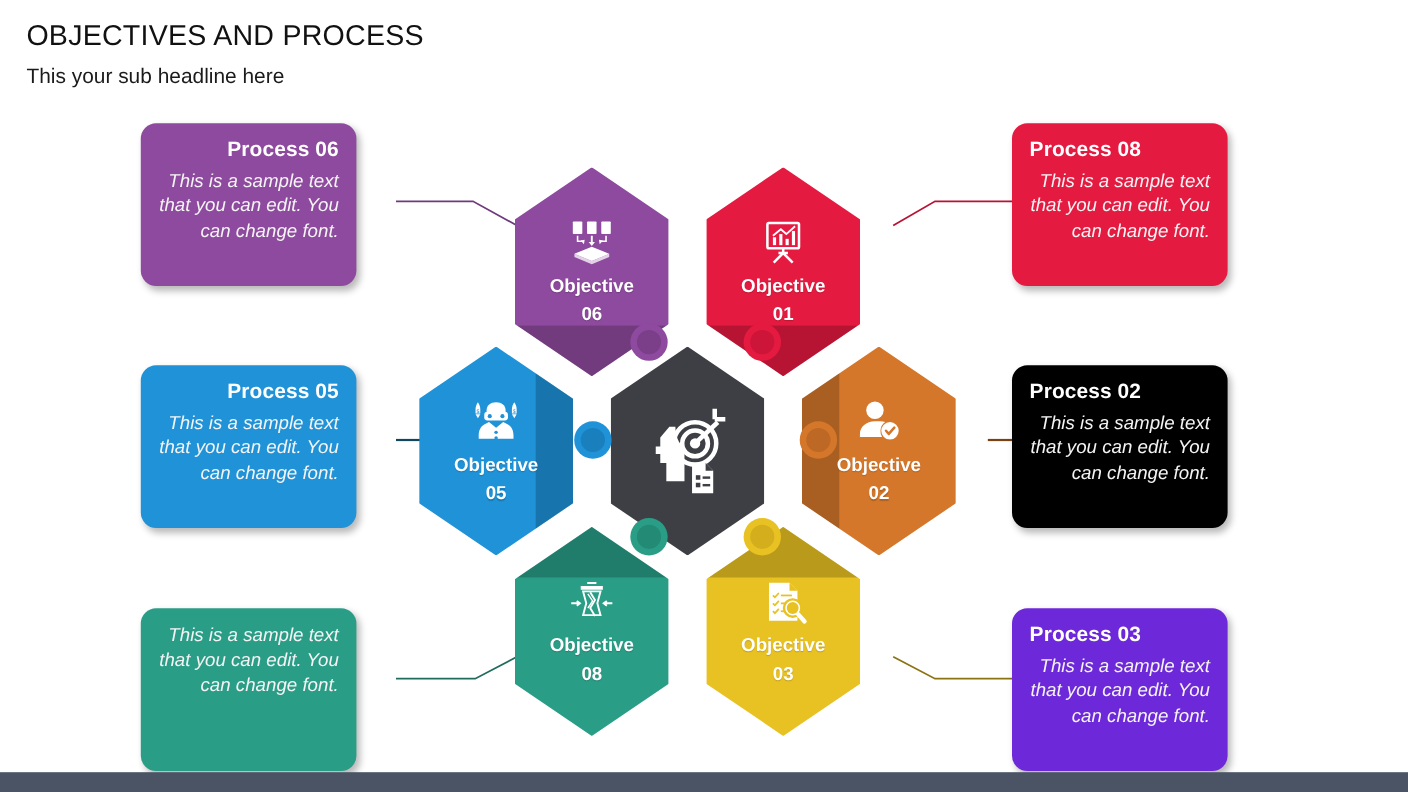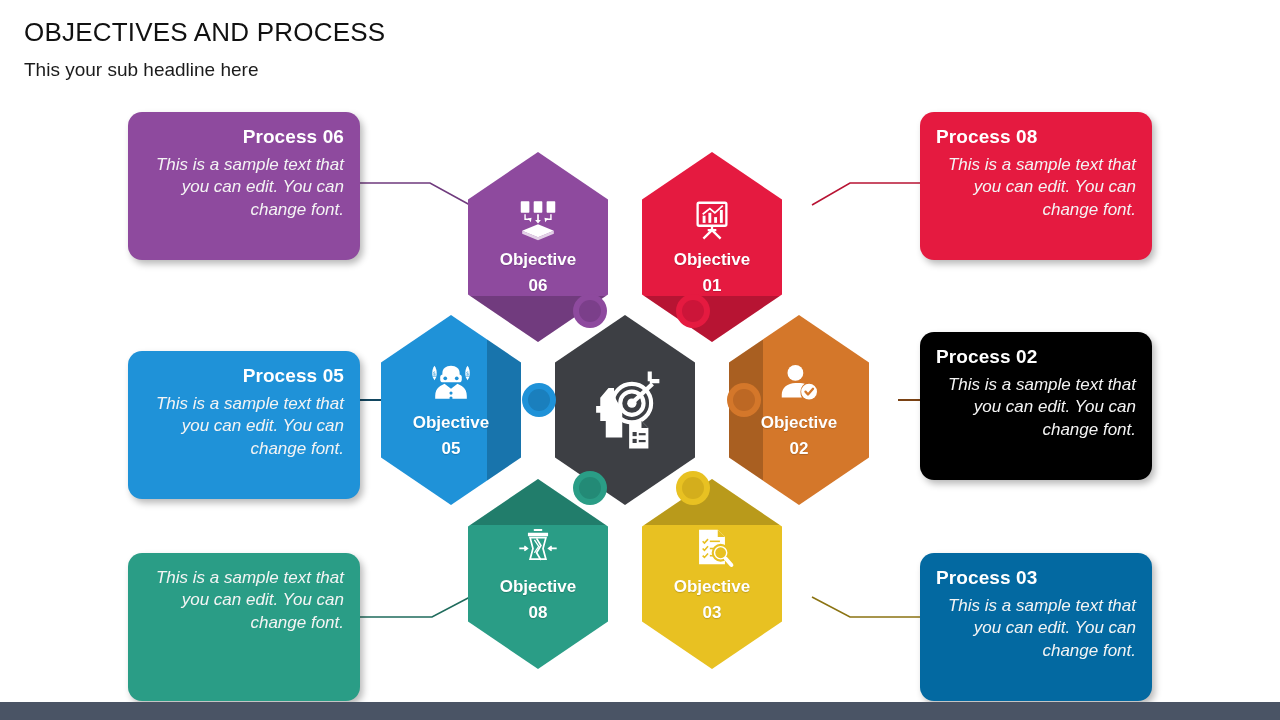--- a/index.html
+++ b/index.html
@@ -29,21 +29,21 @@
 
   
   #stage { position:absolute; inset:0; }
 
   
   #connectors { position:absolute; left:0; top:0; width:1280px; height:720px; }
 
   
   .card {
     position:absolute;
-    width:232px; height:148px;
+    width:196px; height:148px;
     border-radius:14px;
     color:#ffffff;
     padding:14px 16px 10px 16px;
     box-shadow:3px 4px 7px rgba(0,0,0,.28);
   }
   .card .card-title {
     font-size:19px; font-weight:bold; line-height:1.15;
     margin-bottom:6px; letter-spacing:.1px;
   }
   .card .card-body {
@@ -125,40 +125,40 @@
     <path d="M360 617 L432 617 L470 597" fill="none" stroke="#1f6b5c" stroke-width="1.6"></path>
 
     <path d="M920 617 L850 617 L812 597" fill="none" stroke="#8b7312" stroke-width="1.6"></path>
   </svg>
 
   <div class="card left" style="left:128px; top:112px; background:#8e4a9e;">
     <div class="card-title">Process 06</div>
     <div class="card-body">This is a sample text that you can edit. You can change font.</div>
   </div>
 
-  <div class="card left" style="left:128px; top:332px; background:#1f92d8;margin-top:19px;">
+  <div class="card left" style="left:128px; top:332px; background:#1f92d8;">
     <div class="card-title">Process 05</div>
     <div class="card-body">This is a sample text that you can edit. You can change font.</div>
   </div>
 
   <div class="card left" style="left:128px; top:553px; background:#2a9d86;">
     <div class="card-body">This is a sample text that you can edit. You can change font.</div>
   </div>
 
   <div class="card right" style="left:920px; top:112px; background:#e51a40;">
     <div class="card-title">Process 08</div>
     <div class="card-body">This is a sample text that you can edit. You can change font.</div>
   </div>
 
   <div class="card right" style="left:920px; top:332px; background:#000000;">
     <div class="card-title">Process 02</div>
     <div class="card-body">This is a sample text that you can edit. You can change font.</div>
   </div>
 
-  <div class="card right" style="left:920px; top:553px; background:#0369a1;">
+  <div class="card right" style="left:920px; top:553px; background:#6d28d9;">
     <div class="card-title">Process 03</div>
     <div class="card-body">This is a sample text that you can edit. You can change font.</div>
   </div>
 
   <div class="hex" style="left:468px; top:152px;">
     <div class="hex-fill" style="background:#8e4a9e;"></div>
     <div class="shade bottom"></div>
     <div class="hex-inner">
       <svg class="hex-icon" viewBox="0 0 64 64">
         <g fill="#ffffff">

